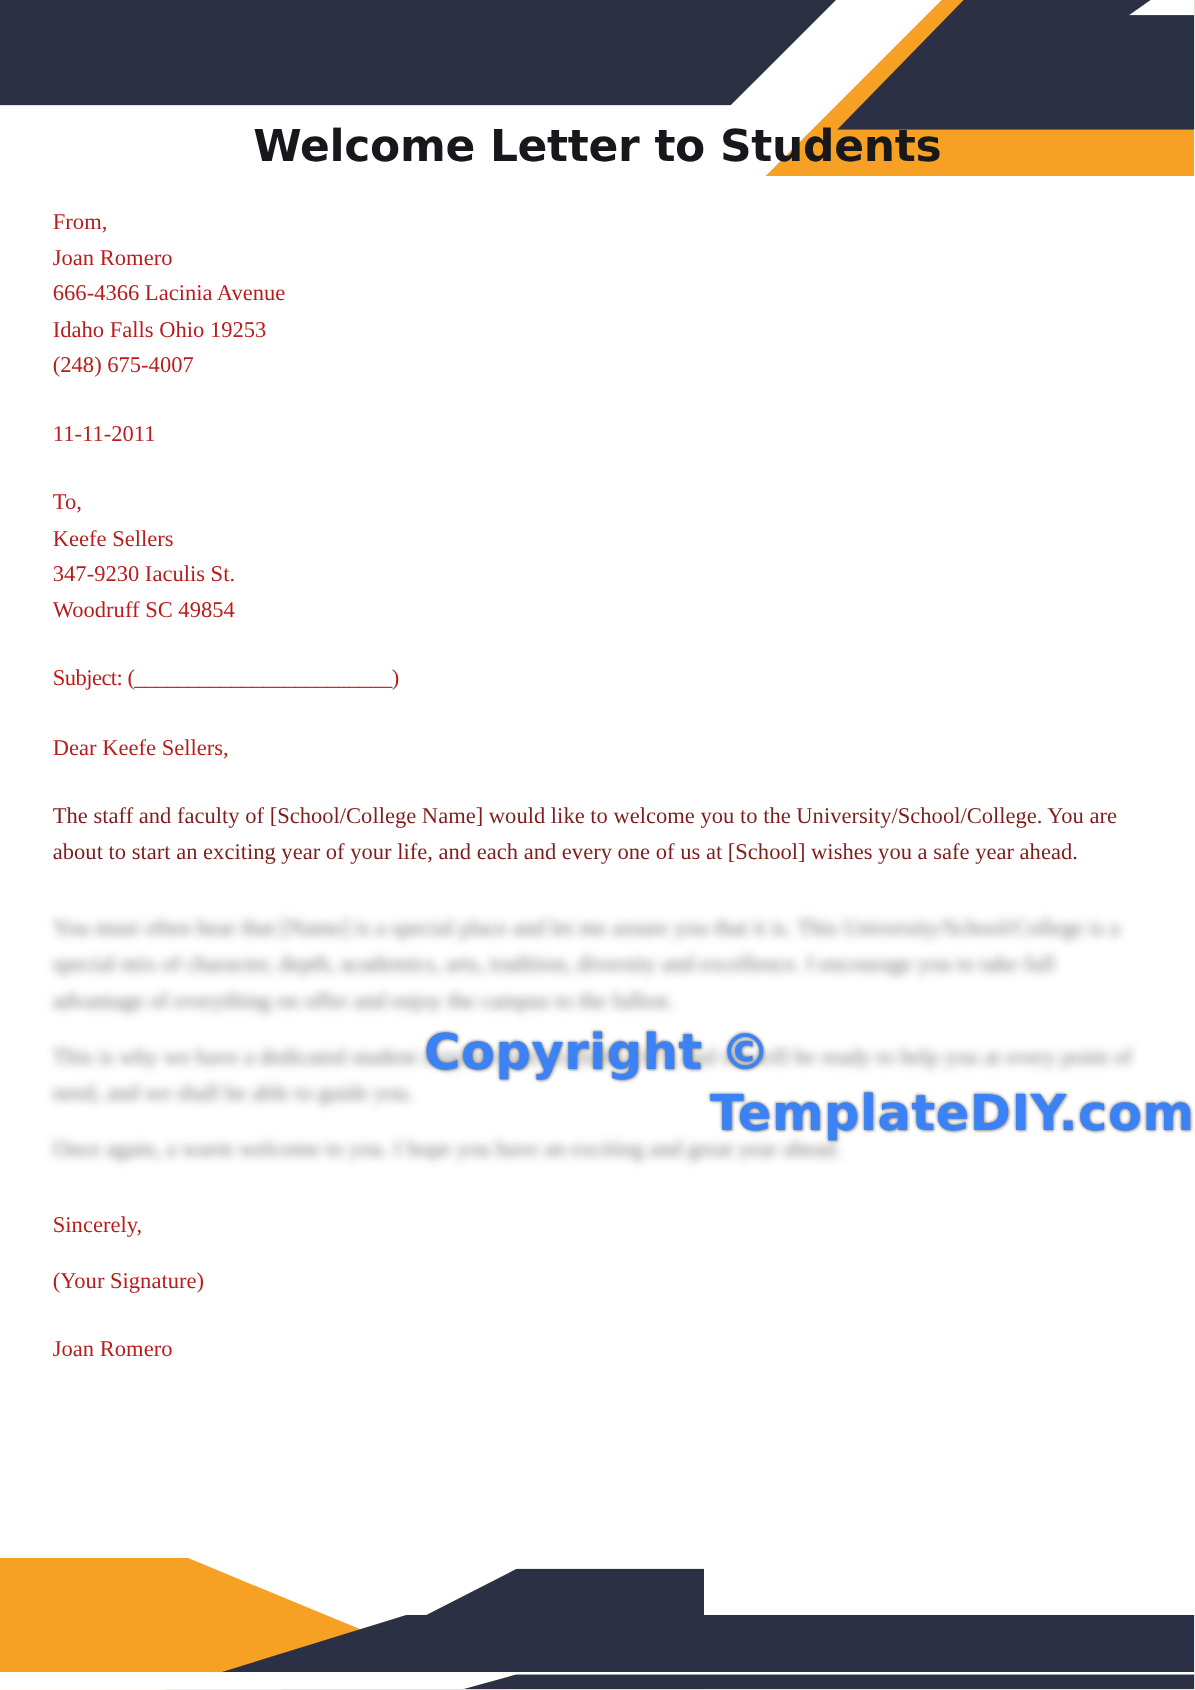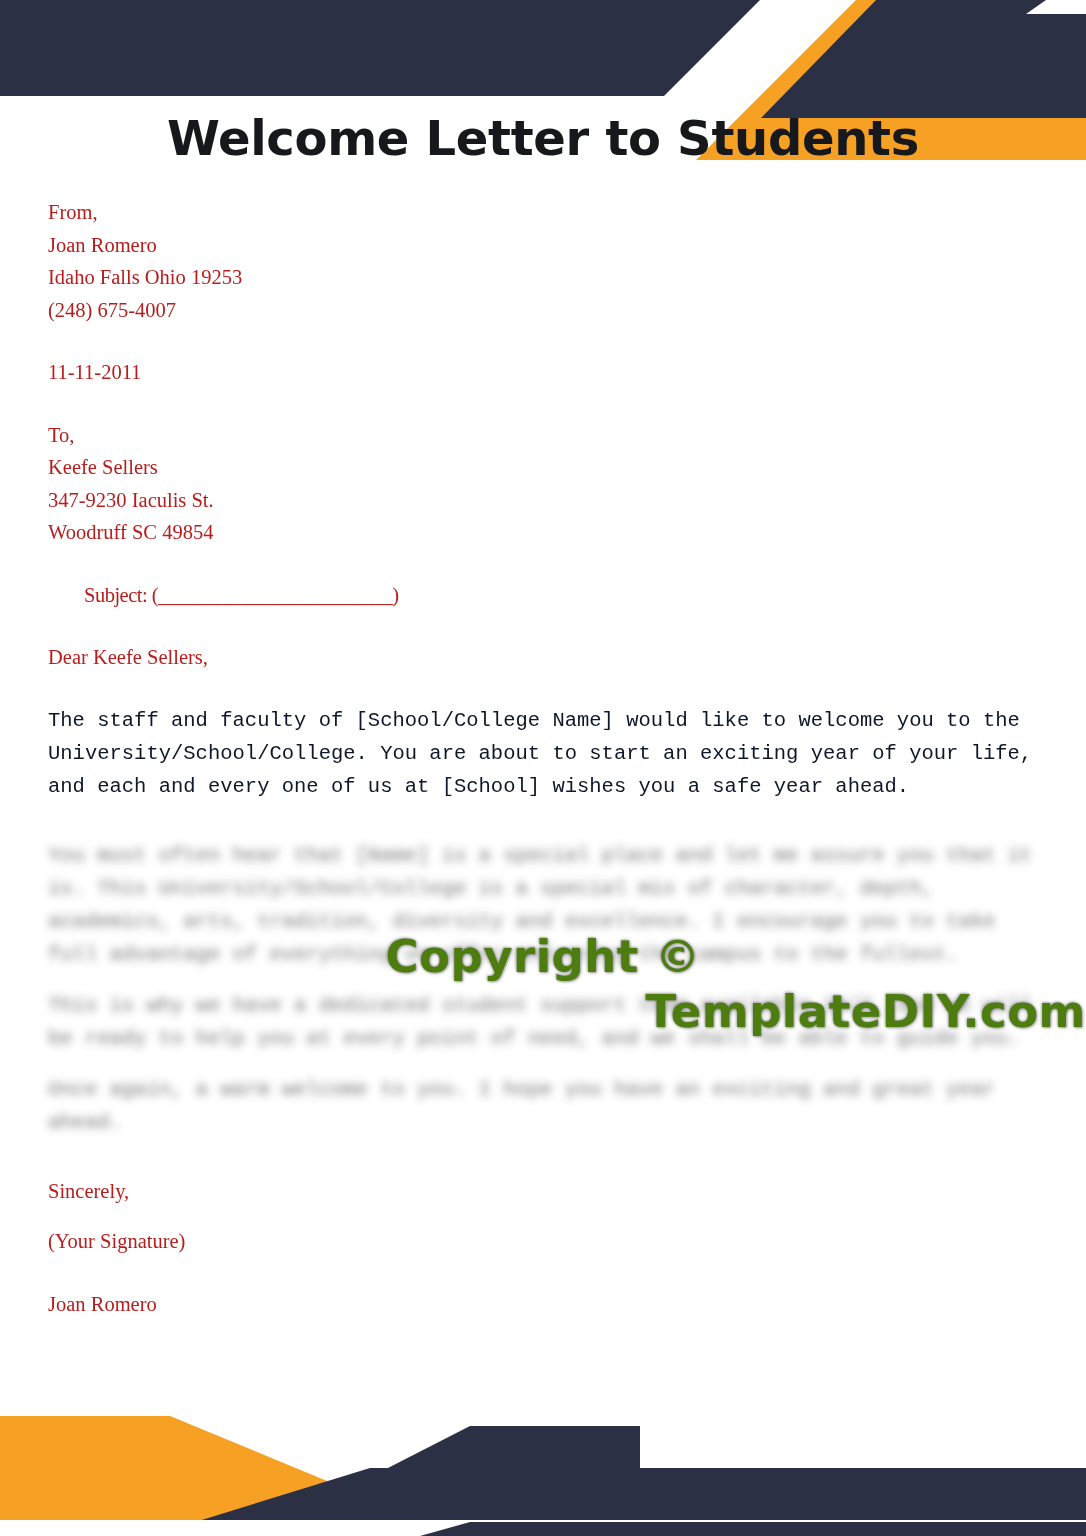--- a/index.html
+++ b/index.html
@@ -93,21 +93,21 @@
   .content {
     position: absolute;
     left: 48px;
     top: 96px;
     width: 990px;
   }
 
   .doc-title {
     font-family: "DejaVu Sans", sans-serif;
     font-weight: bold;
-    font-size: 48px;
+    font-size: 40px;
     color: #17181c;
     text-align: center;
     letter-spacing: -0.3px;
     margin: 14px 0 0 0;
   }
 
   .body-text {
     font-family: "Liberation Serif", serif;
     font-size: 20.5px;
     color: #b91c1c;
@@ -116,28 +116,27 @@
 
   .block { margin-top: 0; }
   .gap-sm { height: 18px; }
   .gap-md { height: 30px; }
   .gap-lg { height: 36px; }
 
   .line { display: block; }
 
   .subject-blank {
     letter-spacing: -0.5px;
-    margin-left: 36px;
   }
 
   .para {
-    font-family: Liberation Mono, monospace;
+    font-family: Liberation Serif, serif;
     font-size: 20.5px;
     line-height: 33px;
-    color: #0f172a;
+    color: #7f1d1d;
     text-align: left;
   }
 
   
   .blurred {
     color: #5a5a5a;
     filter: blur(4.2px);
     -webkit-filter: blur(4.2px);
     opacity: 0.85;
     user-select: none;
@@ -145,21 +144,21 @@
 
   
   .watermark {
     position: absolute;
     left: 0;
     top: 930px;
     width: 1086px;
     text-align: center;
     font-family: "DejaVu Sans", sans-serif;
     font-weight: bold;
-    color: #4d7c0f;
+    color: #3b82f6;
     text-shadow:
        0 0 2px rgba(120,120,120,0.55),
        1px 1px 3px rgba(90,90,90,0.55),
       -1px -1px 3px rgba(90,90,90,0.35);
     pointer-events: none;
     line-height: 1.22;
   }
   .wm1 { font-size: 45px; letter-spacing: 0.5px; }
   .wm2 { font-size: 45px; letter-spacing: 0.5px; text-align: right; }
 
@@ -183,20 +182,21 @@
 
   <div class="content">
 
     <h1 class="doc-title">Welcome Letter to Students</h1>
 
     <div class="gap-md"></div>
 
     <div class="body-text block">
       <span class="line">From,</span>
       <span class="line">Joan Romero</span>
+      <span class="line">666-4366 Lacinia Avenue</span>
       <span class="line">Idaho Falls Ohio 19253</span>
       <span class="line">(248) 675-4007</span>
     </div>
 
     <div class="gap-md"></div>
 
     <div class="body-text">11-11-2011</div>
 
     <div class="gap-md"></div>
 

